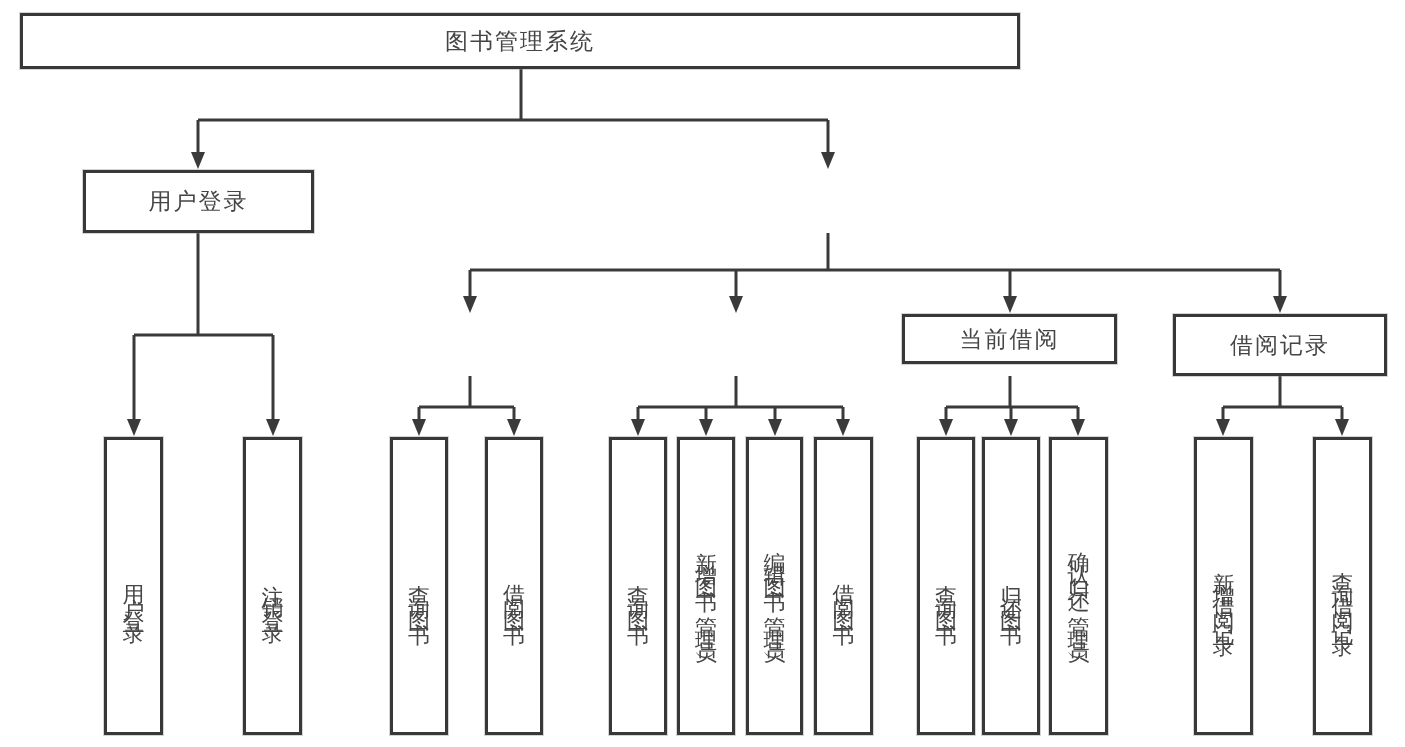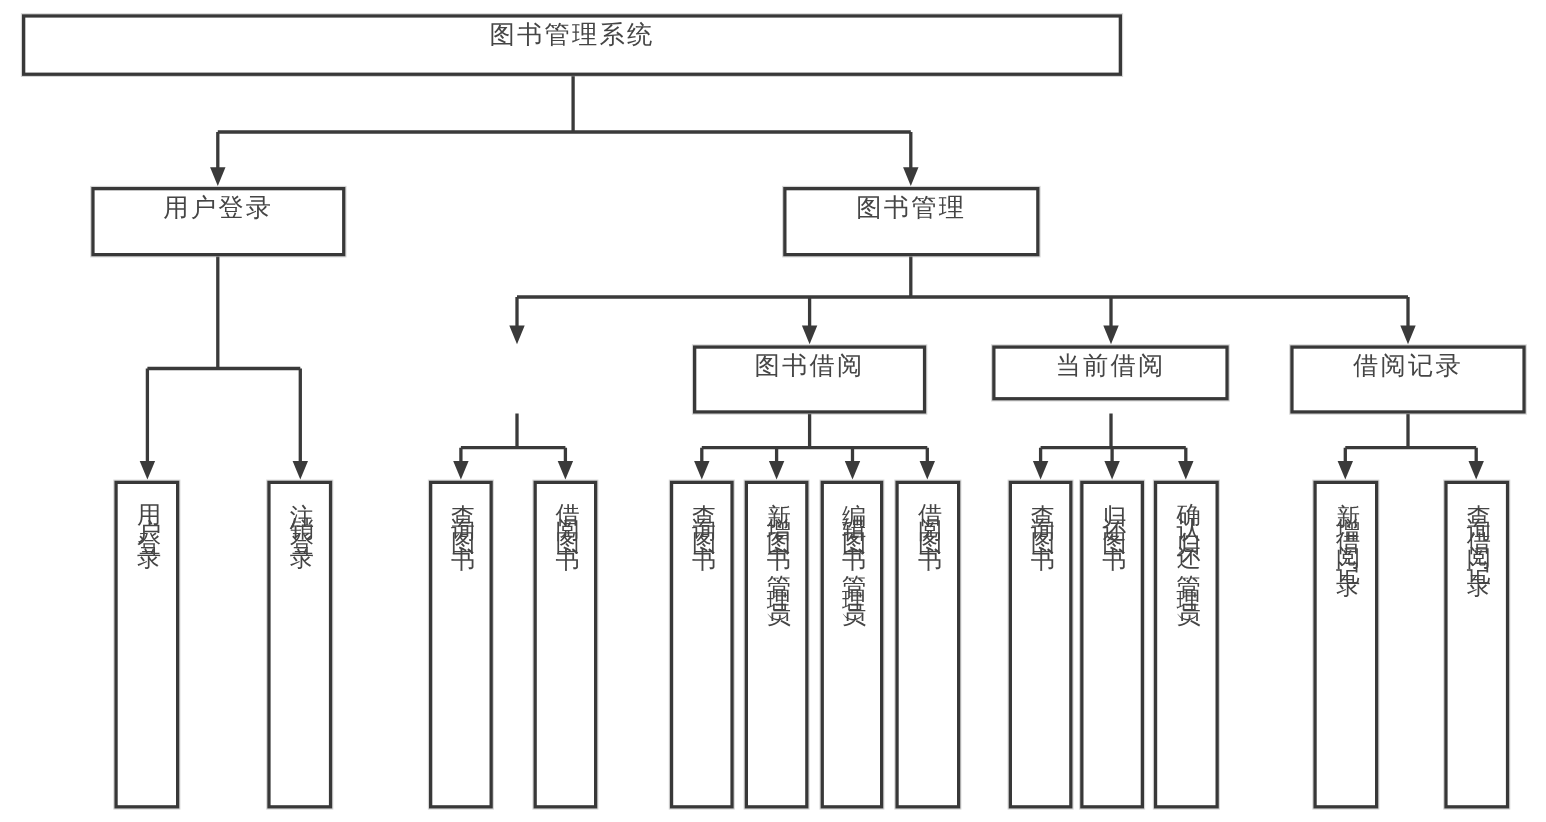--- a/index.html
+++ b/index.html
@@ -4,22 +4,22 @@
 <style>
   html,body{margin:0;padding:0;background:#fff;}
   .canvas{
     position:relative;width:1405px;height:747px;background:#fff;
     font-family:"Liberation Sans","DejaVu Sans",sans-serif;overflow:hidden;
   }
   .wires{position:absolute;left:0;top:0;width:1405px;height:747px;z-index:1;}
   .box{
     position:absolute;box-sizing:border-box;background:#fff;
     border:3px solid #383838;box-shadow:0 0 0 1px rgba(145,145,145,.38);
-    display:flex;align-items:flex-start;justify-content:center;
-    color:#454545;z-index:2;font-family:Liberation Mono, monospace;
+    display:flex;align-items:center;justify-content:center;
+    color:#454545;z-index:2;
   }
   .box.h span{font-size:23px;letter-spacing:2px;white-space:nowrap;}
   .box.v span{
     writing-mode:vertical-rl;text-orientation:mixed;
     font-size:22px;line-height:1;letter-spacing:13px;margin-bottom:-13px;
   }
   .watermark{
     position:absolute;right:6px;bottom:4px;z-index:5;
     font-size:21px;letter-spacing:1px;color:rgba(160,160,160,.92);white-space:nowrap;
   }
@@ -76,27 +76,21 @@
     </g>
   </svg>
 
   <div class="box h" style="left:20px;top:13px;width:1000px;height:56px">
     <span>图书管理系统</span>
   </div>
 
   <div class="box h" style="left:83px;top:170px;width:231px;height:63px">
     <span>用户登录</span>
   </div>
-  <div class="box h" style="left:712px;top:170px;width:233px;height:63px">
-    <span>图书管理</span>
-  </div>
 
-  <div class="box h" style="left:630px;top:314px;width:212px;height:62px">
-    <span>图书借阅</span>
-  </div>
   <div class="box h" style="left:902px;top:314px;width:215px;height:50px">
     <span>当前借阅</span>
   </div>
   <div class="box h" style="left:1173px;top:314px;width:214px;height:62px">
     <span>借阅记录</span>
   </div>
 
   <div class="box v" style="left:104px;top:437px;width:59px;height:298px">
     <span>用户登录</span>
   </div>

